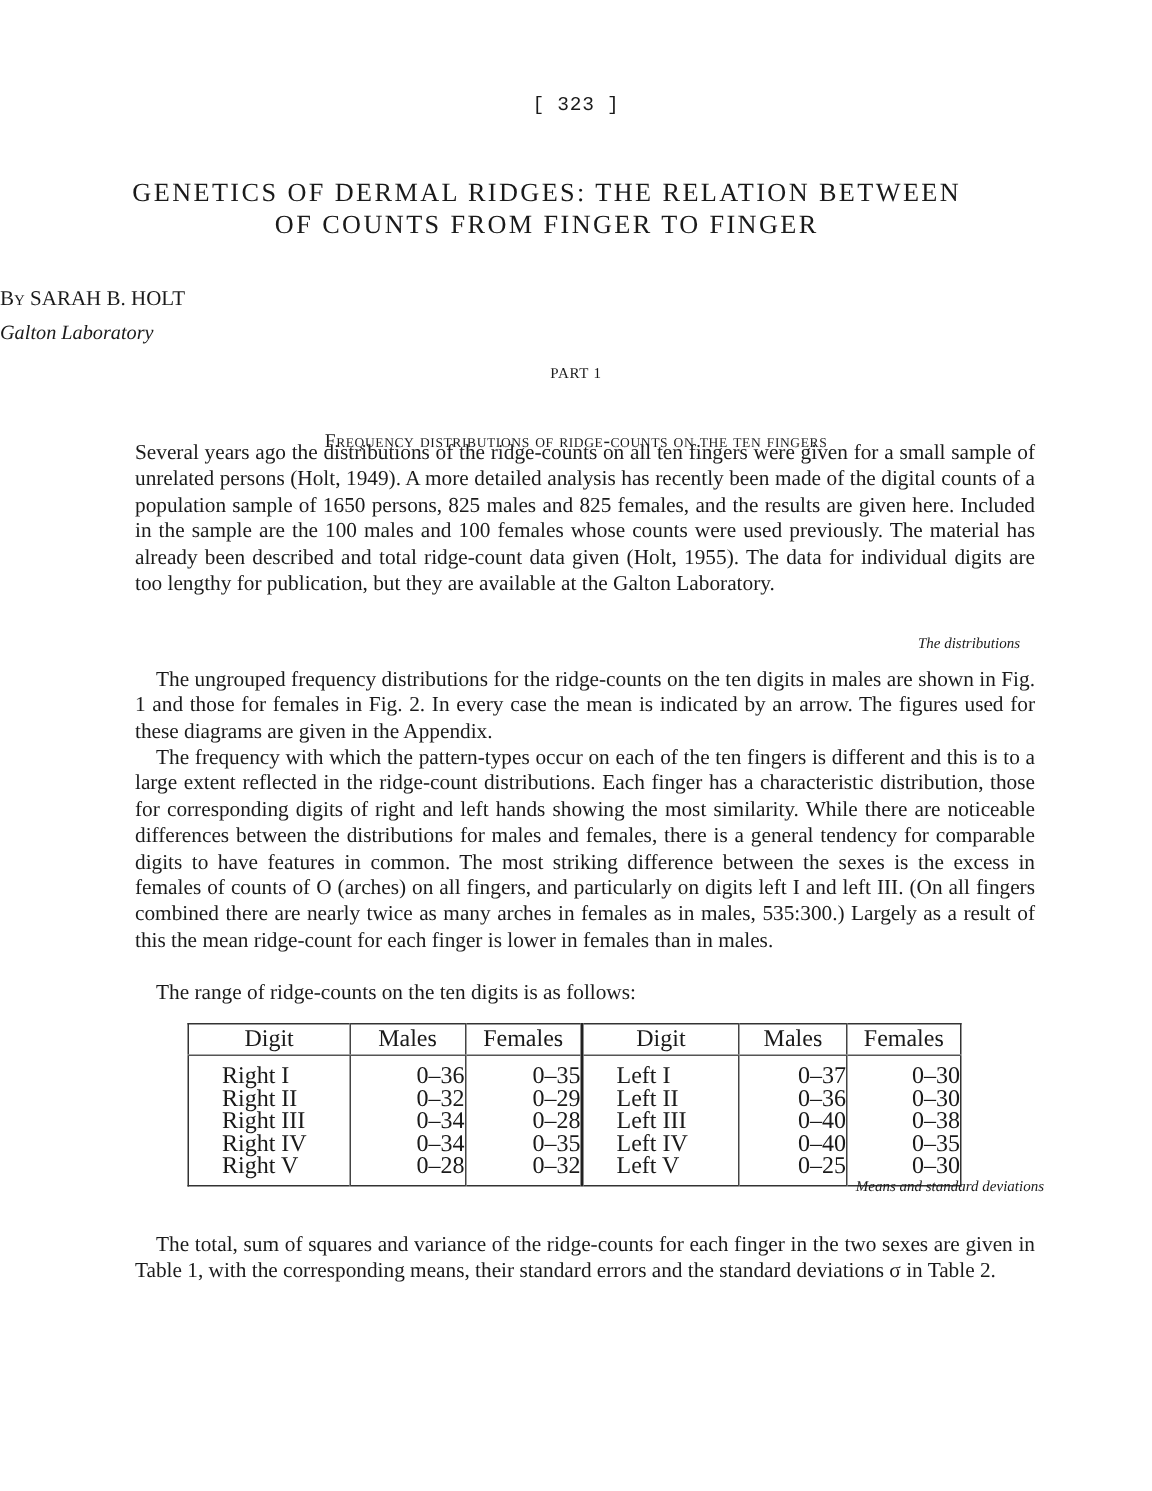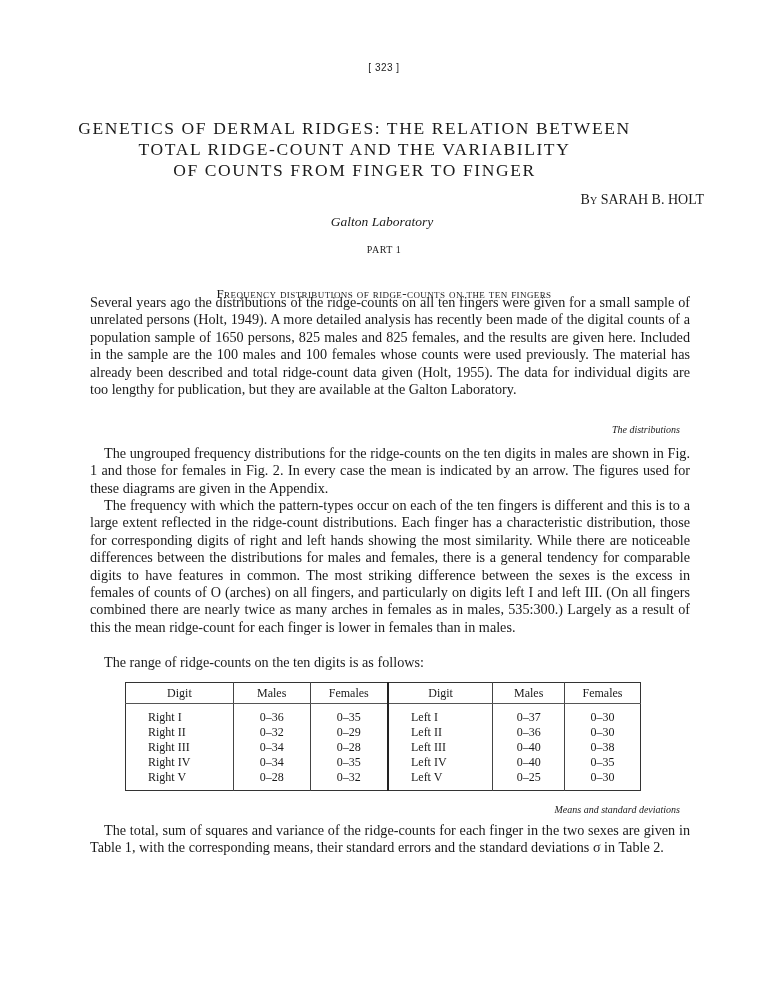--- a/index.html
+++ b/index.html
@@ -14,59 +14,56 @@
     overflow: hidden;
     font-family: "DejaVu Serif", "Liberation Serif", serif;
     color: #1a1a1a;
   }
   .page-number {
     position: absolute;
     top: 62px;
     left: 0;
     width: 768px;
     text-align: center;
-    font-family: Liberation Sans, sans-serif;
-    font-size: 10px;
+    font-family: Liberation Mono, monospace;
+    font-size: 13px;
     letter-spacing: 0.5px;
   }
   .title {
     position: absolute;
     top: 118px;
-    left: 6px;
+    left: 16px;
     width: 697px;
     text-align: center;
     font-family: "Liberation Serif", serif;
     font-size: 17.5px;
     line-height: 21px;
     letter-spacing: 1.6px;
     font-weight: normal;
     margin: 0;
   }
   .title span { display: block; }
   .byline {
     position: absolute;
     top: 192px;
     left: 0;
     width: 684px;
-    text-align: right;
+    text-align: left;
     font-family: "Liberation Serif", serif;
     font-size: 14px;
-    margin-left: 20px;
   }
   .byline .by-small { font-variant: small-caps; }
   .affiliation {
     position: absolute;
     top: 214px;
     left: 0;
     width: 680px;
-    text-align: center;
     font-family: "Liberation Serif", serif;
     font-style: italic;
     font-size: 13.5px;
-    margin-left: 42px;
   }
   .part {
     position: absolute;
     top: 244px;
     left: 0;
     width: 768px;
     text-align: center;
     font-family: "Liberation Serif", serif;
     font-size: 10px;
     letter-spacing: 0.5px;
@@ -103,21 +100,21 @@
     font-style: italic;
     font-size: 10px;
   }
   .range-table {
     position: absolute;
     top: 682px;
     left: 125px;
     width: 516px;
     border-collapse: collapse;
     font-family: "Liberation Serif", serif;
-    font-size: 12px;
+    font-size: 16px;
     border: 1px solid #333;
   }
   .range-table th {
     font-weight: normal;
     height: 20px;
     border-bottom: 1px solid #555;
     border-left: 1px solid #444;
     padding: 0;
     text-align: center;
   }
@@ -126,31 +123,30 @@
     border-left: 1px solid #444;
     vertical-align: top;
     line-height: 15px;
   }
   .range-table td.body-cell {
     padding-top: 6px;
     padding-bottom: 5px;
   }
   .range-table .thick-left { border-left: 2px solid #222; }
   .range-table .digit-cell { padding-left: 22px; text-align: left; }
-  .range-table .val-cell { text-align: center; }
+  .range-table .val-cell { text-align: right; }
   .cell-line { display: block; height: 15px; }
 </style>
 </head>
 <body>
 
 <div class="page-number">[ 323 ]</div>
 
 <h1 class="title">
   <span>GENETICS OF DERMAL RIDGES: THE RELATION BETWEEN</span>
-  <span>TOTAL RIDGE-COUNT AND THE VARIABILITY</span>
   <span>OF COUNTS FROM FINGER TO FINGER</span>
 </h1>
 
 <div class="byline">
   <span class="by-small">By</span>
   <span>SARAH B. HOLT</span>
 </div>
 
 <div class="affiliation">Galton Laboratory</div>
 
@@ -228,15 +224,15 @@
         <span class="cell-line">0–30</span>
         <span class="cell-line">0–30</span>
         <span class="cell-line">0–38</span>
         <span class="cell-line">0–35</span>
         <span class="cell-line">0–30</span>
       </td>
     </tr>
   </tbody>
 </table>
 
-<div class="subheading" style="top:804px;">Means and standard deviations</div>
+<div class="subheading" style="top:786px;padding-left:16px;">Means and standard deviations</div>
 
 <p class="para indent" style="top:822px;">The total, sum of squares and variance of the ridge-counts for each finger in the two sexes are given in Table 1, with the corresponding means, their standard errors and the standard deviations σ in Table 2.</p>
 
 </body></html>

